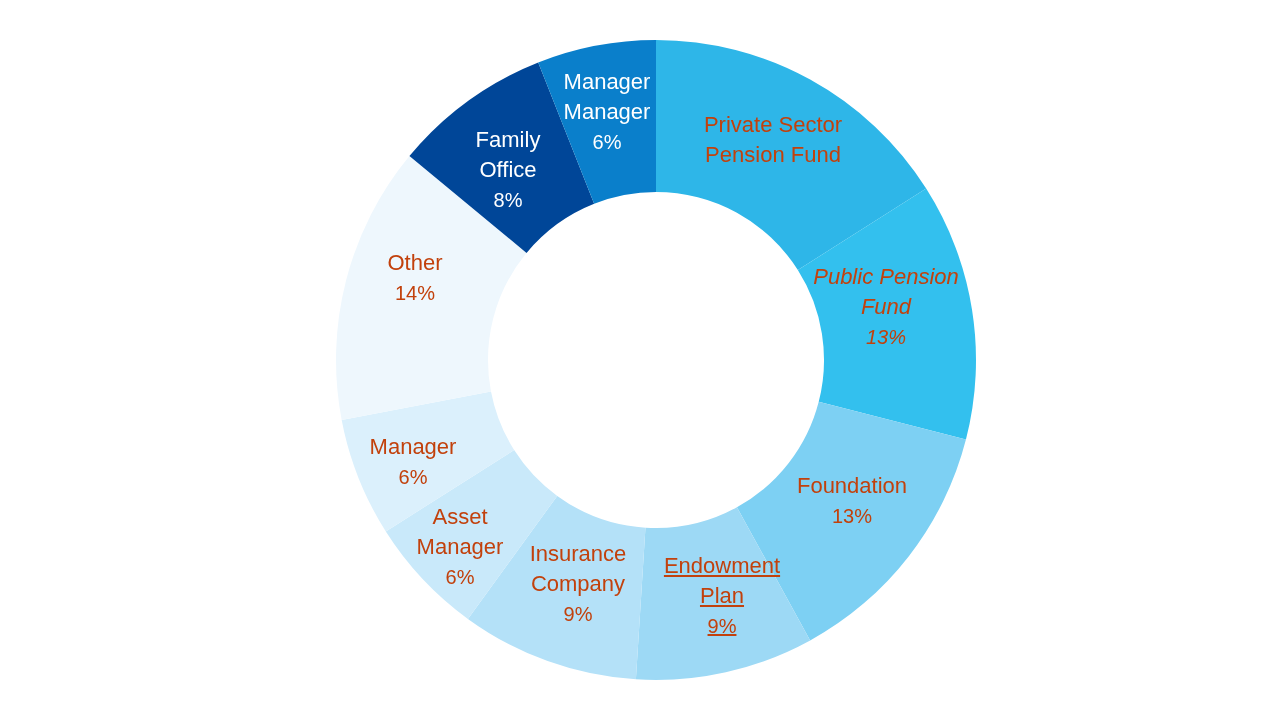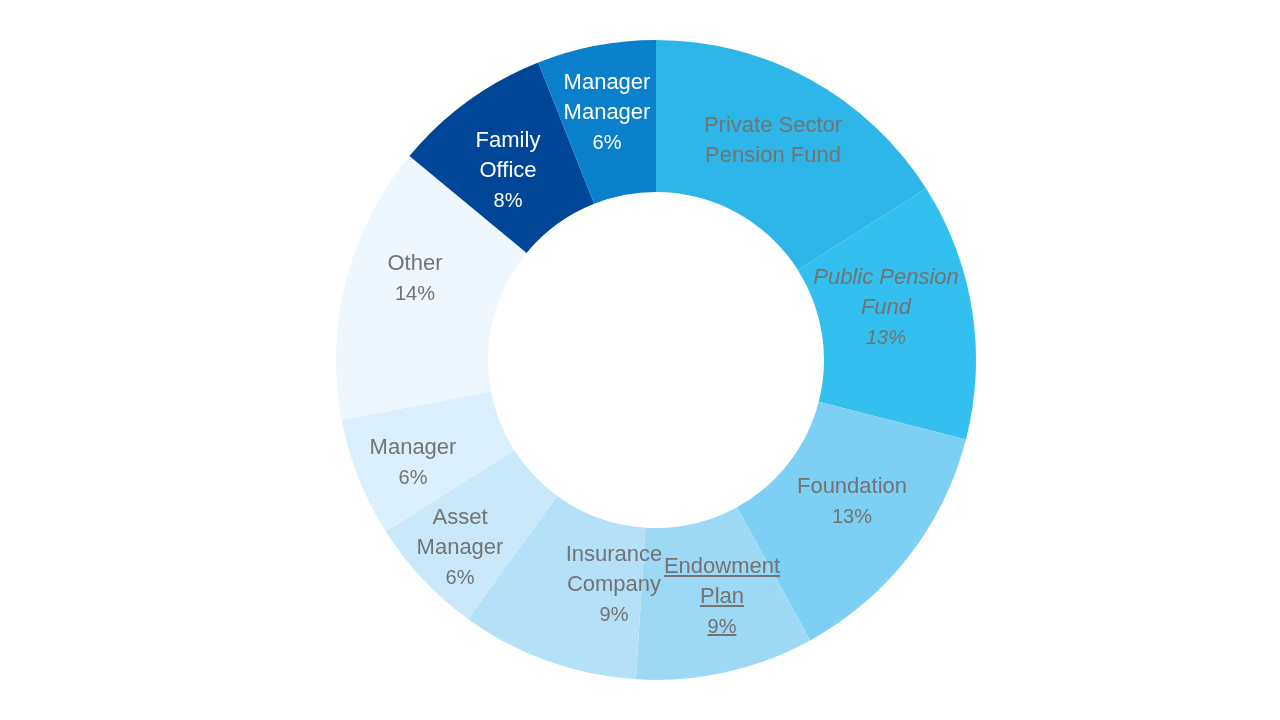--- a/index.html
+++ b/index.html
@@ -1,18 +1,18 @@
 <!DOCTYPE html>
 <html><head>
 <meta charset="utf-8">
 <style>
   html,body{margin:0;padding:0;background:#ffffff;}
   body{width:1280px;height:720px;overflow:hidden;position:relative;font-family:"Liberation Sans",sans-serif;}
   #chart{position:absolute;left:0;top:0;width:1280px;height:720px;}
-  .lbl{position:absolute;transform:translate(-50%,-50%);text-align:center;font-size:22px;line-height:30px;color:#737373;white-space:nowrap;}
+  .lbl{position:absolute;transform:translate(-50%,-50%);text-align:center;font-size:22px;line-height:30px;color:#c2410c;white-space:nowrap;}
   .lbl.light{color:#ffffff;}
   .lbl .pct{font-size:20px;}
 </style>
 </head>
 <body>
 
 <svg id="chart" viewBox="0 0 1280 720" xmlns="http://www.w3.org/2000/svg">
     <path d="M656,40 A320,320 0 0 1 926.1849361606448,188.5354256067211 L797.8470914843385,269.9810984435286 A168,168 0 0 0 656,192 Z" fill="#2eb6e8"></path>
     <path d="M926.1849361606448,188.5354256067211 A320,320 0 0 1 965.946611561162,439.58076389275357 L818.72197106961,401.77990104369565 A168,168 0 0 0 797.8470914843385,269.9810984435286 Z" fill="#33c0ee"></path>
     <path d="M965.946611561162,439.58076389275357 A320,320 0 0 1 810.1611757125488,640.4181376140364 L736.9346172490881,507.2195222473691 A168,168 0 0 0 818.72197106961,401.77990104369565 Z" fill="#7dd0f3"></path>
@@ -36,21 +36,21 @@
     </div>
     <div class="lbl" style="left: 852px; top: 501px;">
       <div>Foundation</div>
       <div class="pct">13%</div>
     </div>
     <div class="lbl" style="left: 722px; top: 596px; text-decoration: underline;">
       <div>Endowment</div>
       <div>Plan</div>
       <div class="pct">9%</div>
     </div>
-    <div class="lbl" style="left: 578px; top: 584px; margin-left: 36px;">
+    <div class="lbl" style="left: 578px; top: 584px;">
       <div>Insurance</div>
       <div>Company</div>
       <div class="pct">9%</div>
     </div>
     <div class="lbl" style="left: 460px; top: 547px;">
       <div>Asset</div>
       <div>Manager</div>
       <div class="pct">6%</div>
     </div>
     <div class="lbl" style="left: 413px; top: 462px;">

